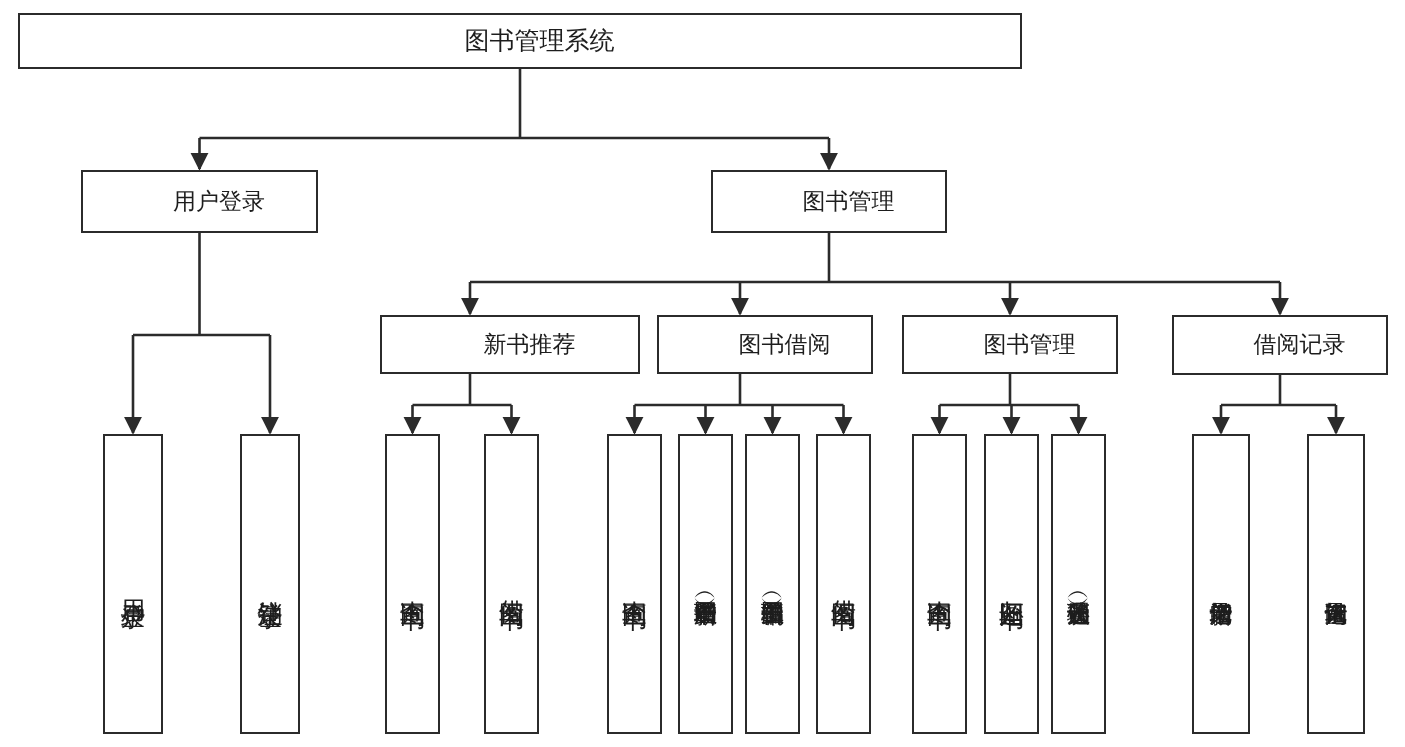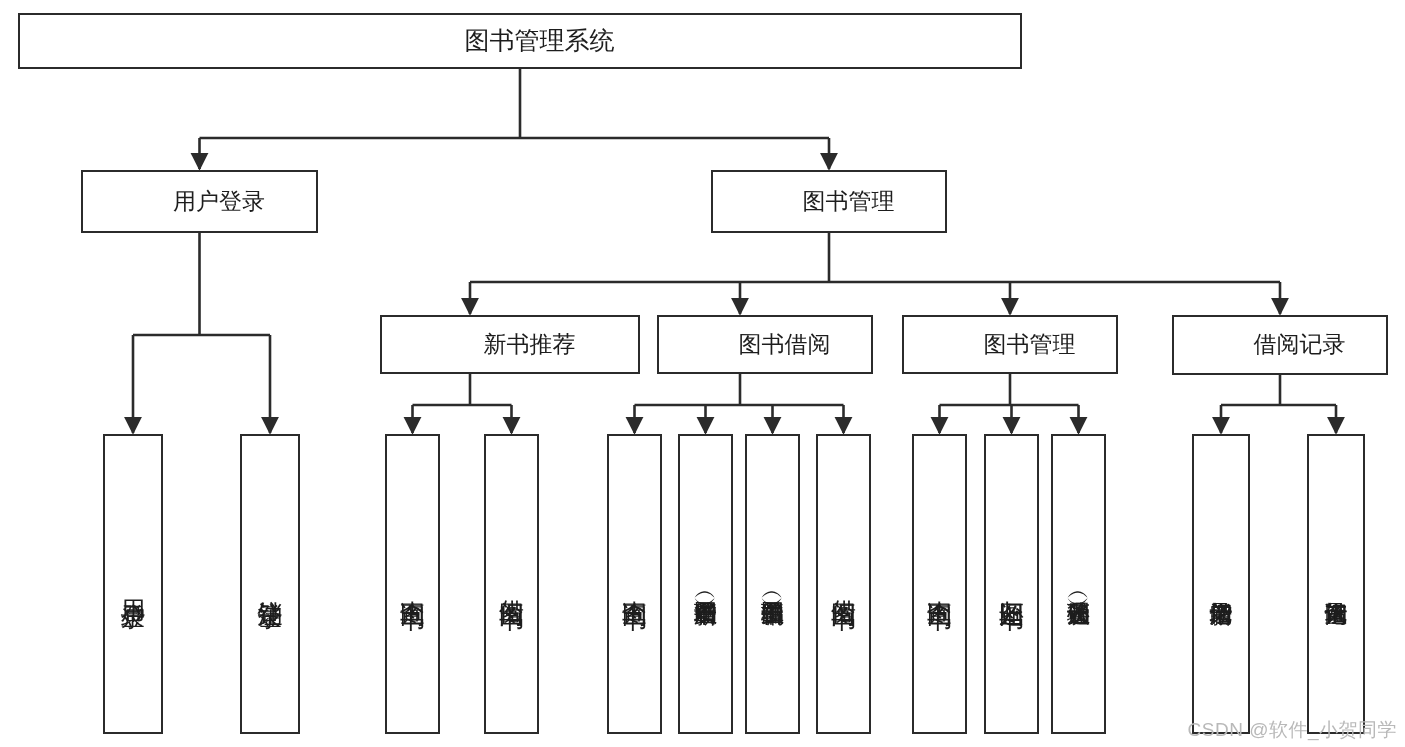--- a/index.html
+++ b/index.html
@@ -177,15 +177,14 @@
         <span class="node-label">确认归还（管理员）</span>
       </div>
       <div class="node leaf tight" style="left: 1192px; top: 434px; width: 58px; height: 300px;">
         <span class="node-label">新增借阅记录</span>
       </div>
       <div class="node leaf tight" style="left: 1307px; top: 434px; width: 58px; height: 300px;">
         <span class="node-label">查询借阅记录</span>
       </div>
     </div>
 
-  <div id="watermark">CSDN @软件_小贺同学</div>
 
 </div>
 
 </body></html>

